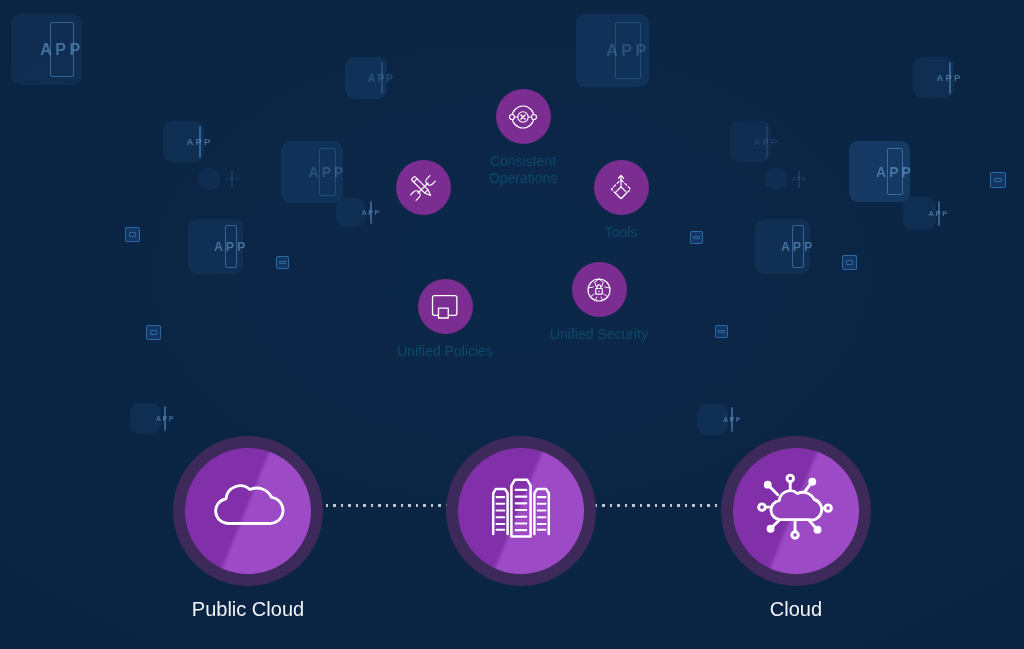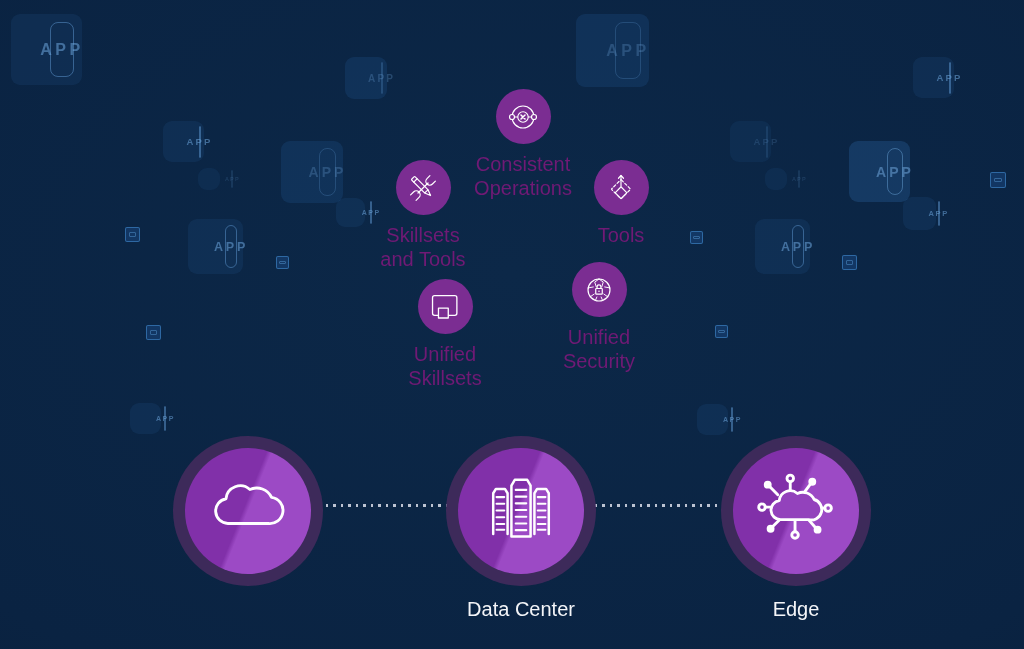--- a/index.html
+++ b/index.html
@@ -4,37 +4,37 @@
 <style>
   html,body{margin:0;padding:0;}
   body{
     width:1024px;height:649px;position:relative;overflow:hidden;
     font-family:"Liberation Sans",sans-serif;
     background:radial-gradient(130% 130% at 50% 42%, #0c2848 0%, #0a2342 55%, #071b32 100%);
   }
   
   .app-box{position:absolute;border-radius:9px;background:rgba(33,84,141,.20);}
   .app-box .inner{
-    position:absolute;inset:11%;border:1.5px solid rgba(96,154,212,.5);border-radius:8px;
+    position:absolute;inset:11%;border:1.5px solid rgba(96,154,212,.5);border-radius:2px;
     display:flex;align-items:center;justify-content:center;
     color:rgba(110,165,220,.55);letter-spacing:.22em;font-weight:600;margin-left:31px;
   }
   .t2{background:rgba(33,84,141,.28);}
   .t2 .inner{border-color:rgba(96,154,212,.26);color:rgba(110,165,220,.28);}
   .t3{background:rgba(33,84,141,.16);}
   .t3 .inner{border-color:rgba(96,154,212,.16);color:rgba(110,165,220,.18);}
   .t4{background:rgba(45,105,170,.30);}
   .t4 .inner{border-color:rgba(110,170,225,.45);color:rgba(120,175,230,.5);}
   .mini-sq{position:absolute;background:rgba(25,70,125,.55);border:1px solid rgba(70,145,215,.55);border-radius:2px;}
   .mini-sq::after{content:"";position:absolute;left:22%;right:22%;top:33%;bottom:33%;border:1px solid rgba(90,160,220,.45);border-radius:1px;}
   
   .cap{position:absolute;width:130px;text-align:center;z-index:2;}
   .cap-circle{width:55px;height:55px;border-radius:50%;background:#7b2d92;margin:0 auto;
     display:flex;align-items:center;justify-content:center;}
-  .cap-label{margin-top:9px;font-size:20px;line-height:1.18;color:#701a75;white-space:pre-line;}
+  .cap-label{margin-top:9px;font-size:14px;line-height:1.18;color:#0c4a6e;white-space:pre-line;}
   .cap svg{display:block;}
   
   .env{position:absolute;top:436px;width:160px;text-align:center;z-index:1;}
   .env-circle{width:150px;height:150px;margin:0 auto;border-radius:50%;background:#3d2a5a;
     display:flex;align-items:center;justify-content:center;}
   .env-inner{width:126px;height:126px;border-radius:50%;
     background:linear-gradient(112deg,#8130a9 47%,#9c4ac5 50%);
     display:flex;align-items:center;justify-content:center;}
   .env-label{margin-top:12px;font-size:20px;color:#f4f5f8;}
   
@@ -125,22 +125,20 @@
         <path d="M25.5 9 v7 a6.5 6.5 0 0 0 13 0 v-7"></path>
         <path d="M25.5 55 v-7 a6.5 6.5 0 0 1 13 0 v7"></path>
       </g>
       <g transform="rotate(-45 32 32)">
         <rect x="28" y="8" width="8" height="32" rx="1.5"></rect>
         <line x1="28" y1="14" x2="36" y2="14"></line>
         <path d="M28 40 L32 50 L36 40"></path>
       </g>
     </svg>
   </div>
-  <div class="cap-label">Skillsets
-and Tools</div>
 </div>
 
 <div class="cap" style="left:556px;top:160px">
   <div class="cap-circle">
     <svg width="38" height="38" viewBox="0 0 64 64" stroke-width="2">
       <rect x="20.5" y="22.5" width="23" height="23" rx="1" transform="rotate(45 32 34)" stroke-dasharray="4.5 3.5"></rect>
       <rect x="25" y="33" width="14" height="14" rx="1" transform="rotate(45 32 40)" fill="#7b2d92"></rect>
       <line x1="32" y1="30" x2="32" y2="11"></line>
       <path d="M27.8 15.6 L32 10.8 L36.2 15.6"></path>
     </svg>
@@ -148,21 +146,21 @@
   <div class="cap-label">Tools</div>
 </div>
 
 <div class="cap" style="left:380px;top:279px">
   <div class="cap-circle">
     <svg width="38" height="38" viewBox="0 0 64 64" stroke-width="2.2">
       <rect x="11" y="13" width="41" height="33" rx="3.5"></rect>
       <rect x="21" y="34" width="16.5" height="16.5" fill="#7b2d92"></rect>
     </svg>
   </div>
-  <div class="cap-label">Unified Skillsets</div>
+  <div class="cap-label">Unified Policies</div>
 </div>
 
 <div class="cap" style="left:534px;top:262px">
   <div class="cap-circle">
     <svg width="38" height="38" viewBox="0 0 64 64" stroke-width="2">
       <circle cx="32" cy="32" r="18.5"></circle>
       <path d="M32 13.5 l7.2 5.2 -2.6 8 M32 13.5 l-7.2 5.2 2.6 8 M13.8 28.5 l8.6 -1.6 M50.2 28.5 l-8.6 -1.6 M17.2 43.5 l6.6 -4.6 M46.8 43.5 l-6.6 -4.6 M25.8 50 l2.6 -6.2 M38.2 50 l-2.6 -6.2" stroke-width="1.6"></path>
       <rect x="26.5" y="29.5" width="11" height="9.5" rx="1" fill="#7b2d92"></rect>
       <path d="M28.8 29.5 v-2.8 a3.2 3.2 0 0 1 6.4 0 v2.8"></path>
       <circle cx="32" cy="34.2" r="1.3" fill="#fff" stroke="none"></circle>
@@ -175,36 +173,36 @@
 <div class="dots" style="left:595px;width:128px"></div>
 
 <div class="env" style="left:168px">
   <div class="env-circle">
     <div class="env-inner">
       <svg width="92" height="92" viewBox="0 0 96 96" stroke-width="3">
         <path d="M69 61 H27 a13 13 0 0 1 -2 -25.8 a15 15 0 0 1 25 -9.6 a17 17 0 0 1 22.6 8.2 A12.8 12.8 0 0 1 69 61 Z"></path>
       </svg>
     </div>
   </div>
+  <div class="env-label">Public Cloud</div>
 </div>
 
 <div class="env" style="left:441px">
   <div class="env-circle">
     <div class="env-inner">
       <svg width="92" height="92" viewBox="0 0 96 96" stroke-width="2.6">
         <path d="M19 72 V29.5 L21.8 25 H31.2 L34 29.5 V72"></path>
         <path d="M22.5 33.5 h8 M22.5 40.5 h8 M22.5 47.5 h8 M22.5 54.5 h8 M22.5 61.5 h8 M22.5 67.5 h8" stroke-width="2.2"></path>
         <path d="M62 72 V29.5 L64.8 25 H74.2 L77 29.5 V72"></path>
         <path d="M65.5 33.5 h8 M65.5 40.5 h8 M65.5 47.5 h8 M65.5 54.5 h8 M65.5 61.5 h8 M65.5 67.5 h8" stroke-width="2.2"></path>
         <path d="M38 74.5 V21.5 L41.5 15.5 H54.5 L58 21.5 V74.5 Z"></path>
         <path d="M42.5 26 h11 M42.5 33 h11 M42.5 40 h11 M42.5 47 h11 M42.5 54 h11 M42.5 61 h11 M42.5 68 h11" stroke-width="2.2"></path>
       </svg>
     </div>
   </div>
-  <div class="env-label">Data Center</div>
 </div>
 
 <div class="env" style="left:716px">
   <div class="env-circle">
     <div class="env-inner">
       <svg width="92" height="92" viewBox="0 0 96 96" stroke-width="3">
         <line x1="42" y1="29" x2="42" y2="18"></line>
           <circle cx="42" cy="14" r="3.4"></circle>
         <line x1="57" y1="28" x2="63" y2="20"></line>
           <circle cx="65" cy="17.5" r="2.6" fill="#fff"></circle>
@@ -217,14 +215,14 @@
         <line x1="32" y1="56" x2="24" y2="64"></line>
           <circle cx="21.5" cy="66.5" r="2.6" fill="#fff"></circle>
         <line x1="26" y1="44" x2="16" y2="44"></line>
           <circle cx="12.5" cy="44" r="3.4"></circle>
         <line x1="29" y1="31" x2="21" y2="23"></line>
           <circle cx="18.5" cy="20.5" r="2.6" fill="#fff"></circle>
         <path d="M61 57 H32 a10 10 0 0 1 -1.5 -19.9 a11.5 11.5 0 0 1 19 -7.4 a13 13 0 0 1 17.4 6.3 A9.8 9.8 0 0 1 61 57 Z" fill="#9342bc"></path>
       </svg>
     </div>
   </div>
-  <div class="env-label">Edge</div>
+  <div class="env-label">Cloud</div>
 </div>
 
 </body></html>

